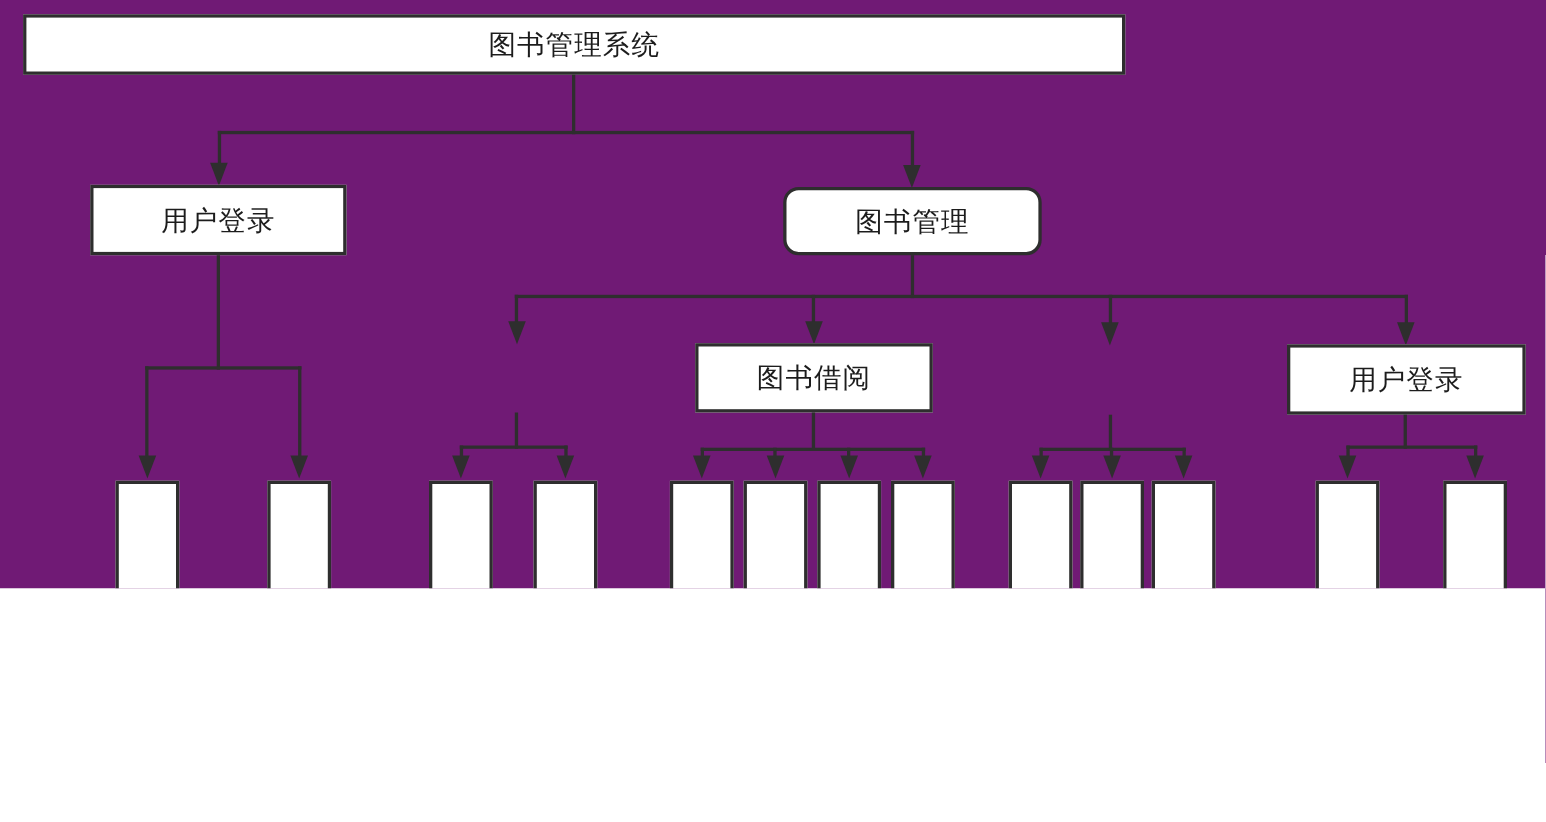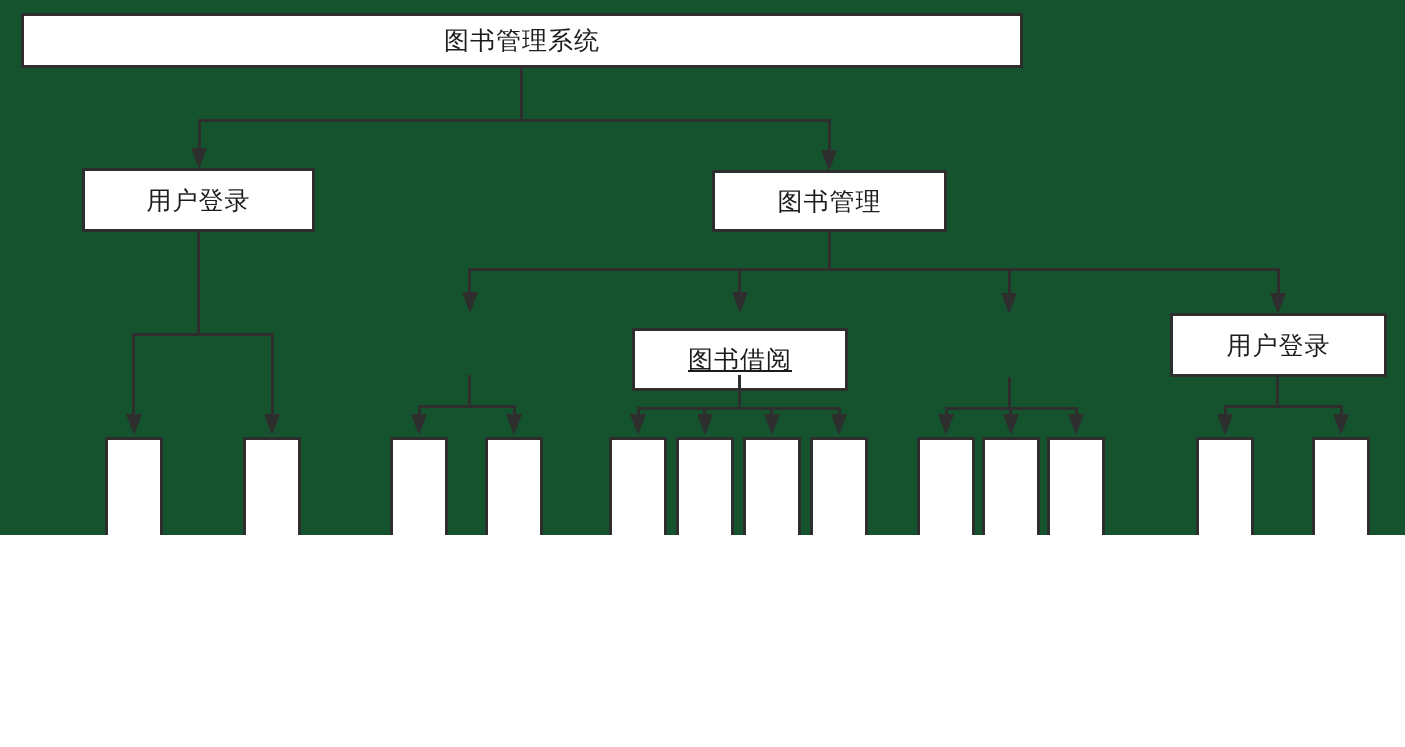--- a/index.html
+++ b/index.html
@@ -2,21 +2,21 @@
 <html><head>
 <meta charset="utf-8">
 <style>
   * { margin: 0; padding: 0; box-sizing: border-box; }
   html, body { background: #ffffff; }
   body { font-family: "Liberation Sans", sans-serif; color: #1a1a1a; }
   .canvas {
     position: relative;
     width: 1405px;
     height: 535px;
-    background: #14532d;
+    background: #701a75;
     overflow: hidden;
   }
   .node {
     position: absolute;
     border: 3px solid #2e2e2e;
     background: #ffffff;
     display: flex;
     align-items: center;
     justify-content: center;
     color: #1c1c1c;
@@ -67,21 +67,21 @@
   <div class="line vline" style="left:520px; top:68px; height:54px;"></div>
   <div class="line hline" style="left:198px; top:119px; width:633px;"></div>
   <div class="line vline" style="left:198px; top:119px; height:31px;"></div>
   <div class="arrow" style="left:191px; top:148px;"></div>
   <div class="line vline" style="left:828px; top:119px; height:33px;"></div>
   <div class="arrow" style="left:821px; top:150px;"></div>
 
   <div class="node h-node" style="left:82px; top:168px; width:233px; height:64px;">
     <span>用户登录</span>
   </div>
-  <div class="node h-node" style="left:712px; top:170px; width:235px; height:62px;">
+  <div class="node h-node" style="left:712px; top:170px; width:235px; height:62px;border-radius:14px;">
     <span>图书管理</span>
   </div>
 
   <div class="line vline" style="left:197px; top:232px; height:104px;"></div>
   <div class="line hline" style="left:132px; top:333px; width:142px;"></div>
   <div class="line vline" style="left:132px; top:333px; height:83px;"></div>
   <div class="arrow" style="left:126px; top:414px;"></div>
   <div class="line vline" style="left:271px; top:333px; height:83px;"></div>
   <div class="arrow" style="left:264px; top:414px;"></div>
 
@@ -89,21 +89,21 @@
   <div class="line hline" style="left:468px; top:268px; width:812px;"></div>
   <div class="line vline" style="left:468px; top:268px; height:27px;"></div>
   <div class="arrow" style="left:462px; top:292px;"></div>
   <div class="line vline" style="left:738px; top:268px; height:27px;"></div>
   <div class="arrow" style="left:732px; top:292px;"></div>
   <div class="line vline" style="left:1008px; top:268px; height:27px;"></div>
   <div class="arrow" style="left:1001px; top:293px;"></div>
   <div class="line vline" style="left:1277px; top:268px; height:27px;"></div>
   <div class="arrow" style="left:1270px; top:293px;"></div>
 
-  <div class="node h-node" style="left:632px; top:328px; width:216px; height:63px;text-decoration:underline;">
+  <div class="node h-node" style="left:632px; top:312px; width:216px; height:63px;">
     <span>图书借阅</span>
   </div>
   <div class="node h-node" style="left:1170px; top:313px; width:217px; height:64px;">
     <span>用户登录</span>
   </div>
 
   <div class="line vline" style="left:468px; top:375px; height:33px;"></div>
   <div class="line hline" style="left:418px; top:405px; width:98px;"></div>
   <div class="line vline" style="left:418px; top:405px; height:12px;"></div>
   <div class="arrow" style="left:411px; top:414px;"></div>

